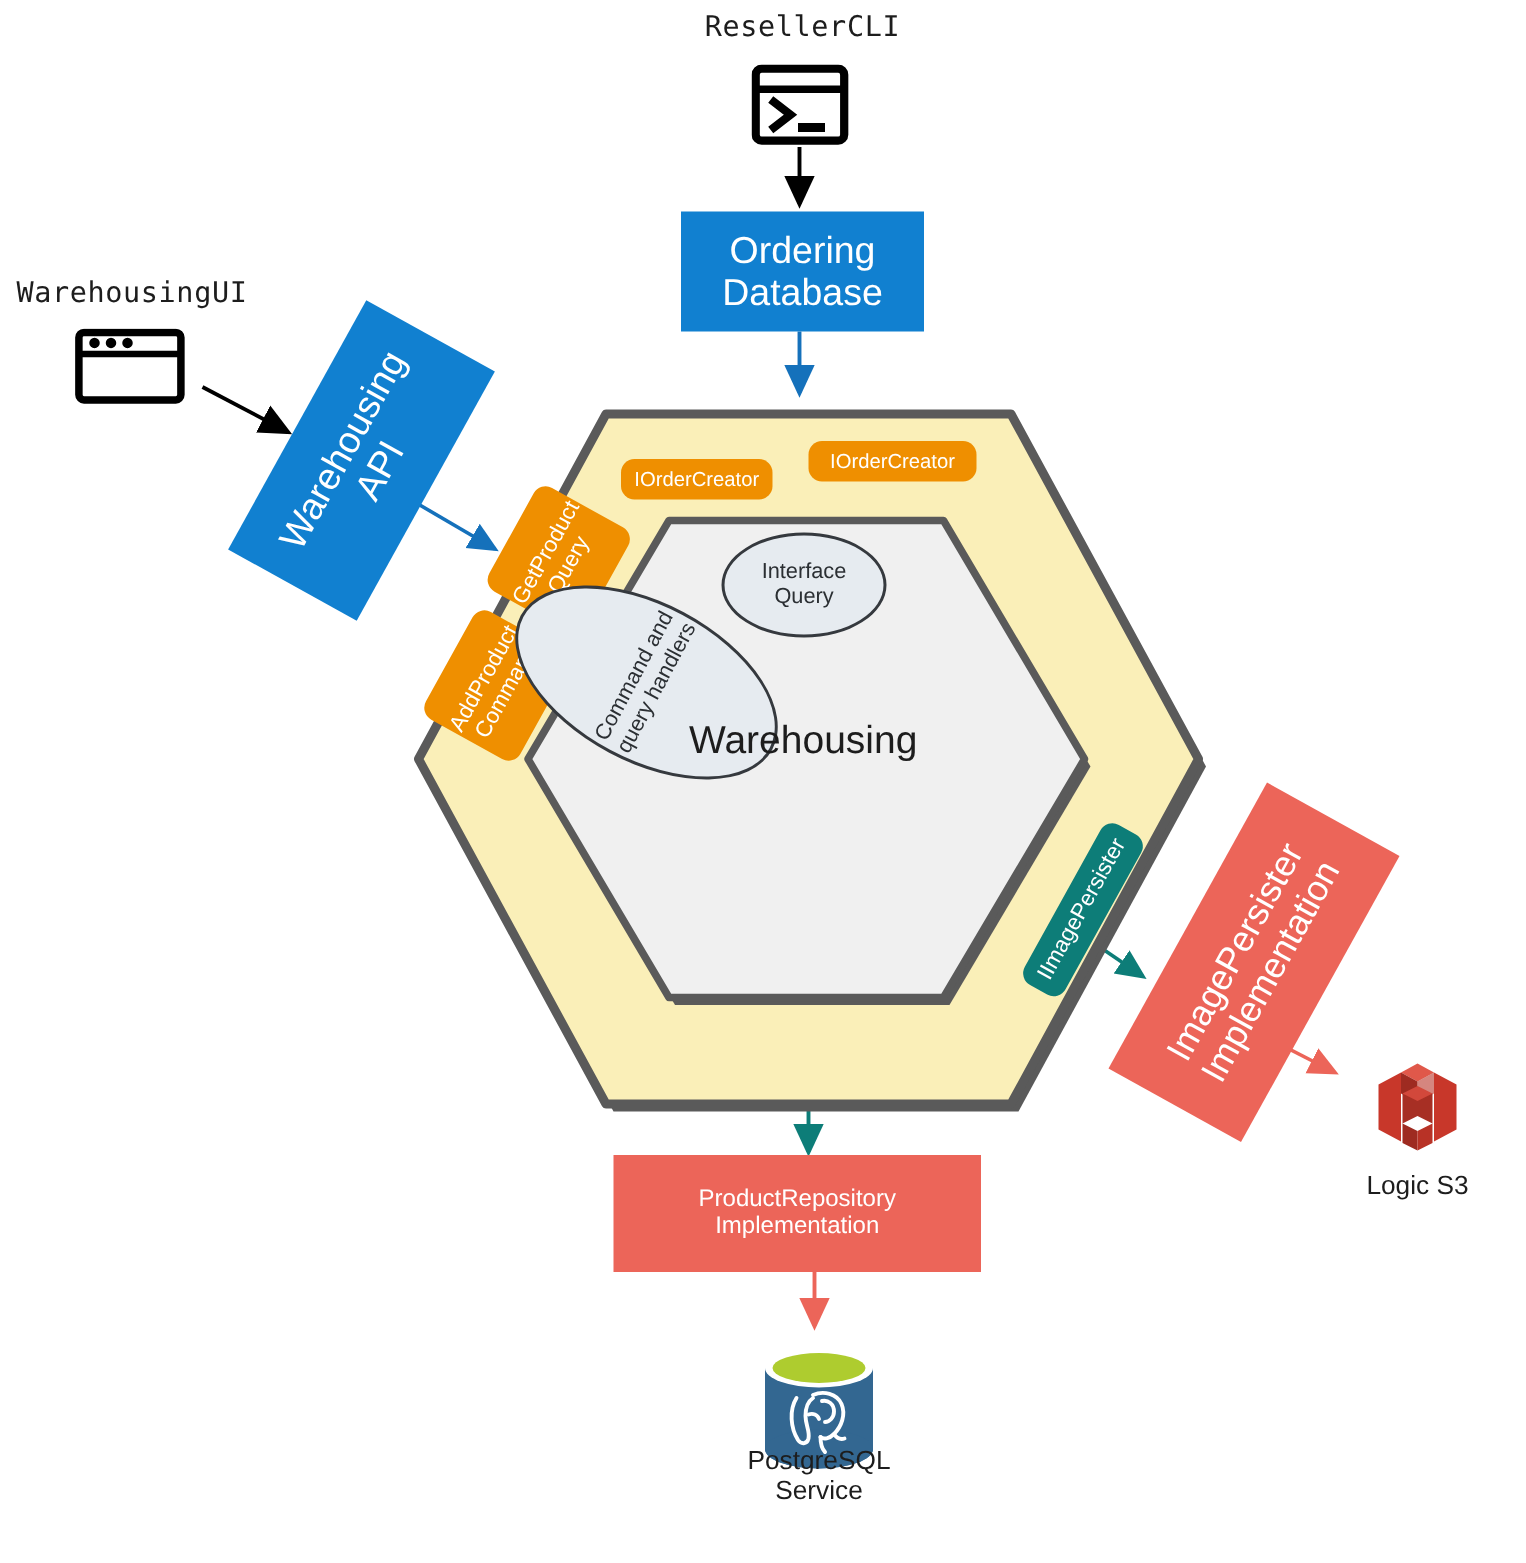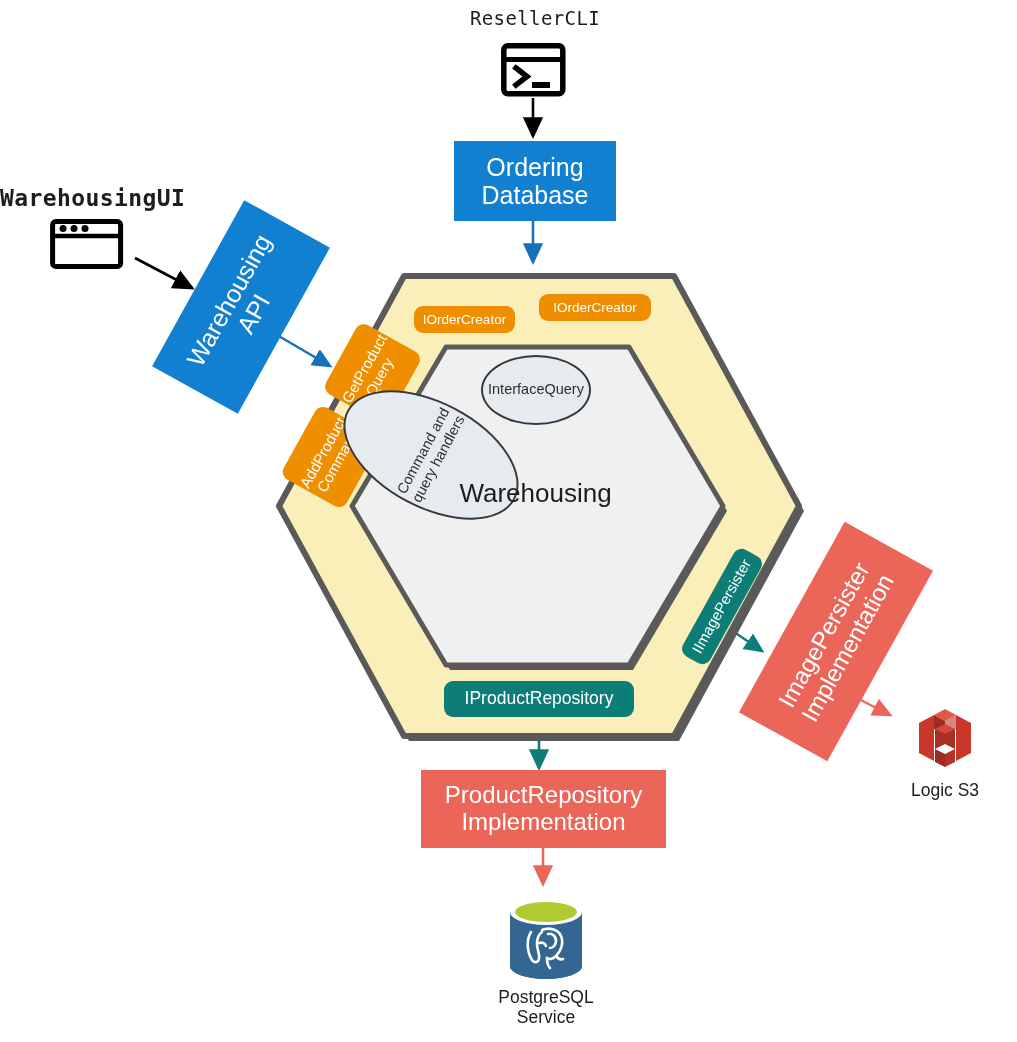--- a/index.html
+++ b/index.html
@@ -86,21 +86,21 @@
 
   <div class="plain-text mono" style="left:438px;top:8px;width:194px;font-size:19px;letter-spacing:0.4px;">ResellerCLI</div>
 
   <svg style="position:absolute;left:501px;top:43px;width:65px;height:54px;">
     <rect x="2.8" y="2.8" width="59" height="48" rx="4" ry="4" fill="#ffffff" stroke="#000000" stroke-width="5.5"></rect>
     <line x1="2.8" y1="16.5" x2="61.8" y2="16.5" stroke="#000000" stroke-width="5"></line>
     <path d="M15,25 L26,33.5 L15,42" fill="none" stroke="#000000" stroke-width="5.5" stroke-linecap="square" stroke-linejoin="miter"></path>
     <line x1="31" y1="42" x2="49" y2="42" stroke="#000000" stroke-width="6"></line>
   </svg>
 
-  <div class="plain-text mono" style="left:0px;top:185px;width:176px;font-size:23px;letter-spacing:0.4px;font-weight:bold;">WarehousingUI</div>
+  <div class="plain-text mono" style="left:0px;top:185px;width:176px;font-size:19px;letter-spacing:0.4px;">WarehousingUI</div>
 
   <svg style="position:absolute;left:50px;top:219px;width:74px;height:51px;">
     <rect x="2.6" y="2.6" width="68" height="45" rx="3.4" ry="3.4" fill="#ffffff" stroke="#000000" stroke-width="5"></rect>
     <line x1="2.6" y1="17" x2="70.6" y2="17" stroke="#000000" stroke-width="4.4"></line>
     <circle cx="13" cy="9.6" r="3.5" fill="#000000"></circle>
     <circle cx="24" cy="9.6" r="3.5" fill="#000000"></circle>
     <circle cx="35" cy="9.6" r="3.5" fill="#000000"></circle>
   </svg>
 
   <div class="node blue-box" style="left:454px;top:141px;width:162px;height:80px;flex-direction:column;font-size:25px;">
@@ -134,39 +134,36 @@
     <span>Command</span>
   </div>
 
   <div class="ellipse" style="left:378px;top:360px;width:106px;height:190px;font-size:14.5px;
               transform:rotate(-62deg);transform-origin:50% 50%;flex-direction:column;">
     <span>Command and</span>
     <span>query handlers</span>
   </div>
 
   <div class="ellipse" style="left:481px;top:355px;width:110px;height:70px;font-size:14.5px;
-              flex-direction:row;">
+              flex-direction:column;">
     <span>Interface</span>
     <span>Query</span>
   </div>
 
   <div class="plain-text" style="left:418px;top:479px;width:235px;font-size:26px;color:#1d1d1d;">
     <div>Warehousing</div>
   </div>
 
   <div class="node teal-pill" style="left:661px;top:591px;width:122px;height:31px;font-size:15px;
               transform:rotate(-61deg);transform-origin:50% 50%;">
     <span>IImagePersister</span>
   </div>
 
-  <div class="node teal-pill" style="left:444px;top:681px;width:190px;height:36px;font-size:17.5px;">
-    <span>IProductRepository</span>
-  </div>
-
-  <div class="node red-box" style="left:421px;top:770px;width:245px;height:78px;flex-direction:column;font-size:24px;">
+
+  <div class="node red-box" style="left:409px;top:770px;width:245px;height:78px;flex-direction:column;font-size:16px;">
     <span>ProductRepository</span>
     <span>Implementation</span>
   </div>
 
   <div class="node red-box" style="left:727px;top:591px;width:218px;height:101px;flex-direction:column;font-size:24px;
               transform:rotate(-61deg);transform-origin:50% 50%;">
     <span>ImagePersister</span>
     <span>Implementation</span>
   </div>
 
@@ -191,18 +188,18 @@
     <ellipse cx="38" cy="14" rx="31" ry="10" fill="#aecc2f"></ellipse>
     <g fill="none" stroke="#ffffff" stroke-width="2.6" stroke-linecap="round" stroke-linejoin="round">
       <path d="M23,34 C18,42 19,54 24,62 C26,65 30,65 31,61 C32,56 29,52 29,46 C29,40 31,36 34,34"></path>
       <path d="M34,32 C41,29 50,31 53,38 C56,45 53,53 48,58 C45,61 41,62 39,60"></path>
       <path d="M40,36 C44,35 48,38 48,43 C48,47 45,50 42,50"></path>
       <path d="M31,45 C34,44 37,45 38,48"></path>
       <path d="M39,60 C39,64 40,68 42,70"></path>
       <path d="M48,58 C50,61 52,62 55,61"></path>
     </g>
   </svg>
-  <div class="plain-text" style="left:456px;top:987px;width:180px;font-size:17.5px;">
+  <div class="plain-text" style="left:456px;top:963px;width:180px;font-size:17.5px;">
     <div>PostgreSQL</div>
     <div>Service</div>
   </div>
 
 </div>
 
 </body></html>

